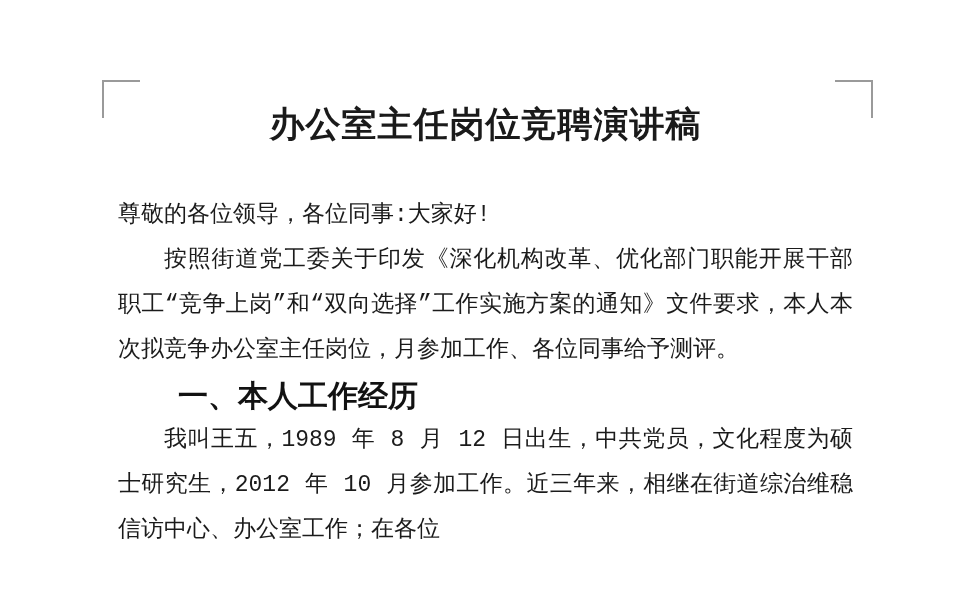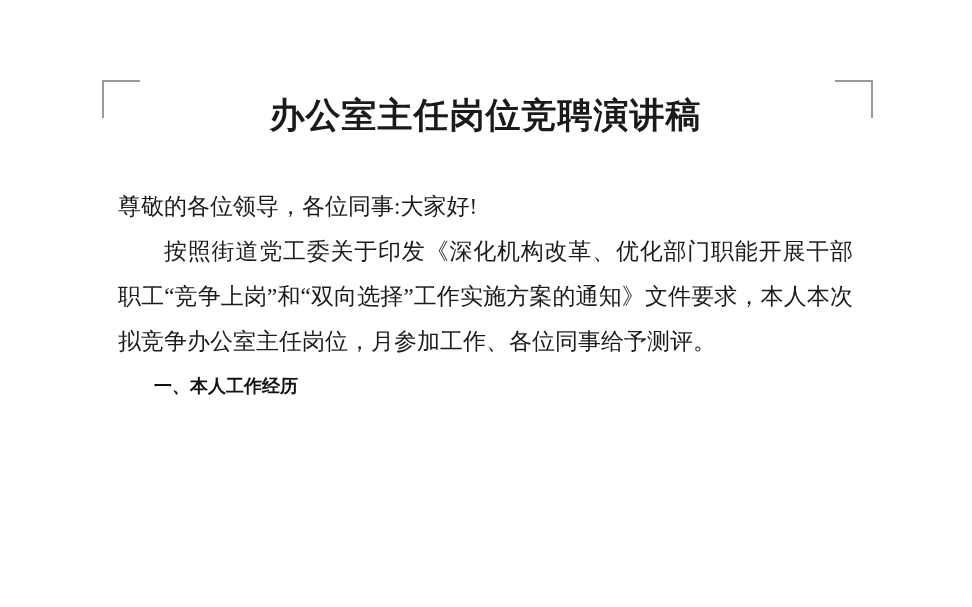--- a/index.html
+++ b/index.html
@@ -45,39 +45,39 @@
     top: 92px;
     width: 735px;
   }
   .doc-title {
     text-align: center;
     font-family: "Liberation Sans", sans-serif;
     font-weight: bold;
     font-size: 35px;
     letter-spacing: 1px;
     color: #1a1a1a;
-    margin: 0 0 46px 0;
+    margin: 9px 0 46px 0;
     line-height: 1.3;
   }
   .para {
-    font-family: Liberation Serif, serif;
+    font-family: Liberation Mono, monospace;
     font-size: 23px;
     line-height: 45px;
     color: #1b1b1b;
     margin: 0;
     text-align: justify;
     text-justify: inter-ideograph;
   }
   .para.indent {
     text-indent: 2em;
   }
   .heading {
     font-family: "Liberation Sans", sans-serif;
     font-weight: bold;
-    font-size: 18px;
+    font-size: 30px;
     line-height: 45px;
     color: #121212;
     margin: 0;
     text-indent: 2em;
   }
   .spaced {
     
     word-spacing: 1px;
   }
 </style>
@@ -92,15 +92,16 @@
   <div class="doc-body">
 
     <h1 class="doc-title">办公室主任岗位竞聘演讲稿</h1>
 
     <p class="para spaced">尊敬的各位领导，各位同事:大家好!</p>
 
     <p class="para indent spaced">按照街道党工委关于印发《深化机构改革、优化部门职能开展干部职工“竞争上岗”和“双向选择”工作实施方案的通知》文件要求，本人本次拟竞争办公室主任岗位，月参加工作、各位同事给予测评。</p>
 
     <p class="heading">一、本人工作经历</p>
 
+    <p class="para indent spaced">我叫王五，1989 年 8 月 12 日出生，中共党员，文化程度为硕士研究生，2012 年 10 月参加工作。近三年来，相继在街道综治维稳信访中心、办公室工作；在各位</p>
 
   </div>
 </div>
 
 </body></html>

